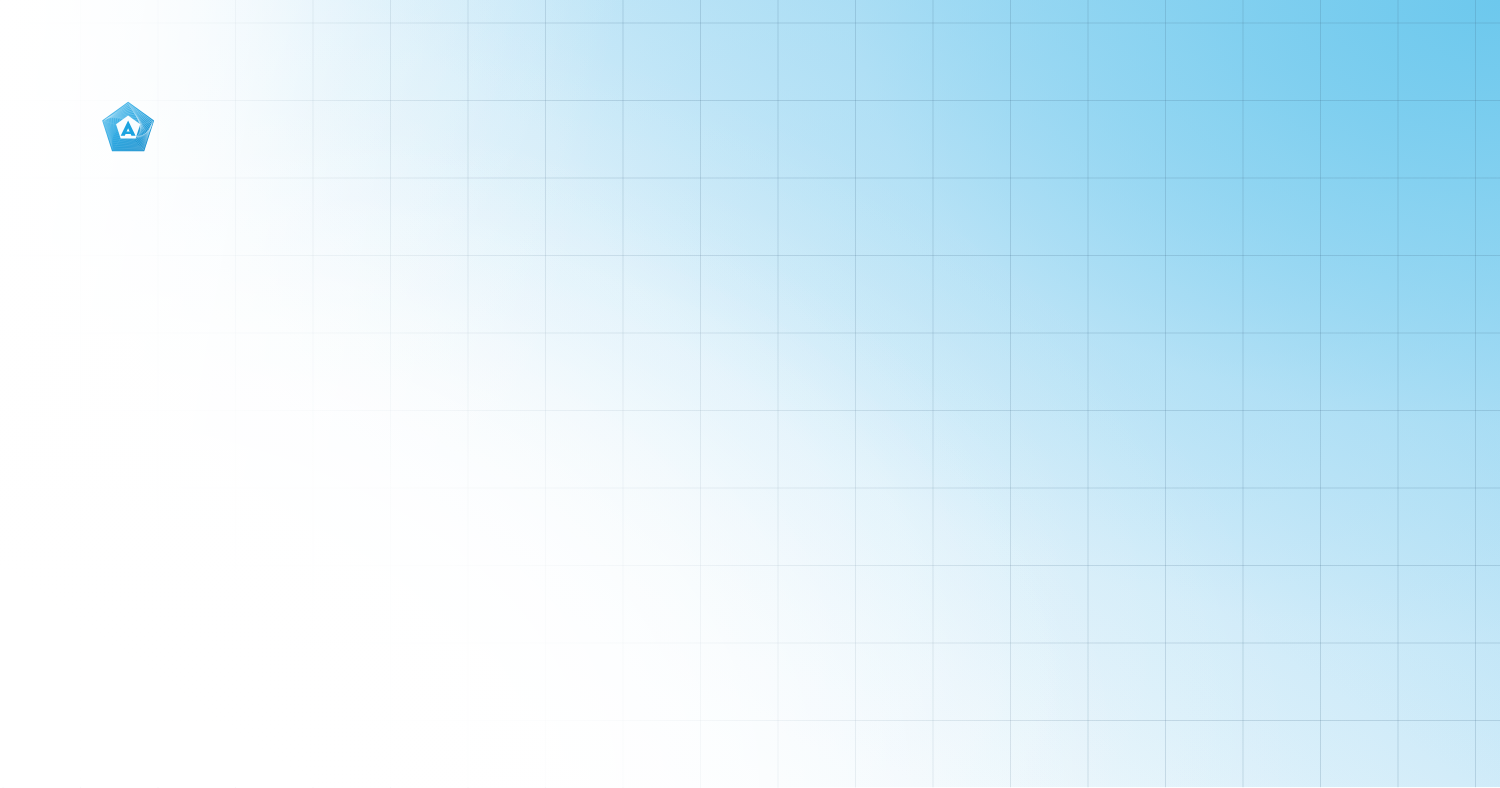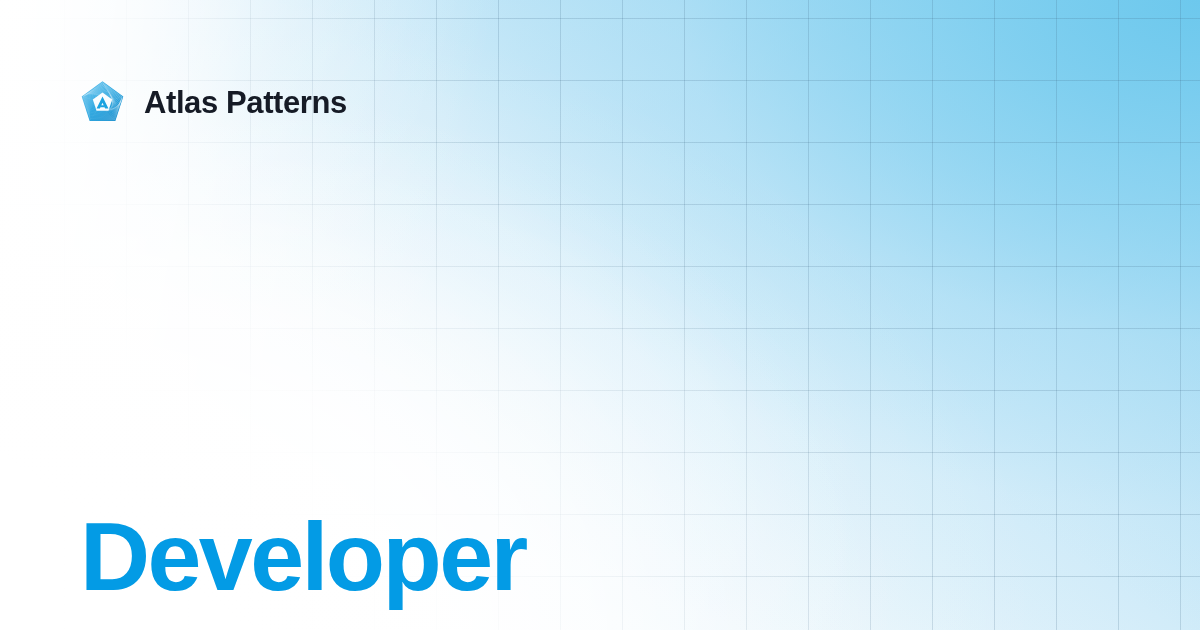--- a/index.html
+++ b/index.html
@@ -241,19 +241,17 @@
             <path d="M3.8 36.6 L50 50"></path>
           </g>
         </g>
 
         <path d="M50 27.5 L71.5 43.1 L63.3 68.4 L36.7 68.4 L28.5 43.1 Z" fill="#ffffff" opacity="0.97"></path>
 
         <path d="M50 36.5 L63.2 63.6 L55.9 63.6 L50 50.3 L44.1 63.6 L36.8 63.6 Z" fill="#1aa3e0"></path>
         <path d="M46.3 56.2 L53.7 56.2 L55.6 60.4 L44.4 60.4 Z" fill="#1aa3e0"></path>
       </svg>
 
-      <span class="brand-name">Atlas Patterns</span>
     </div>
 
-    <h1 class="headline">Developer</h1>
 
   </div>
 </div>
 
 </body></html>

